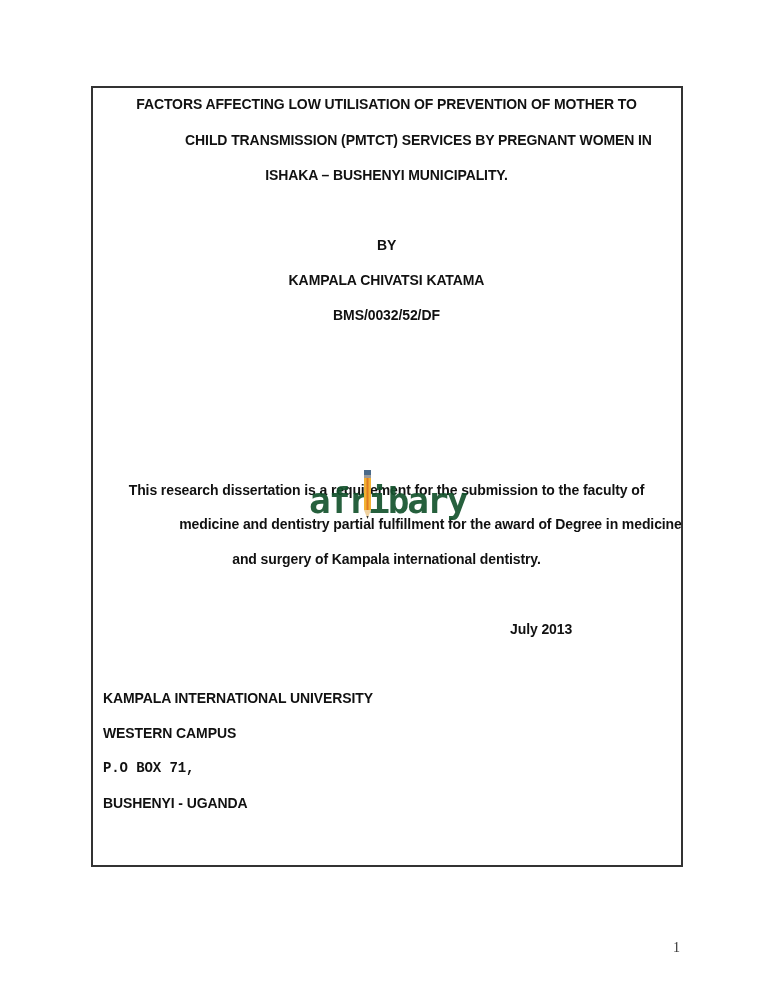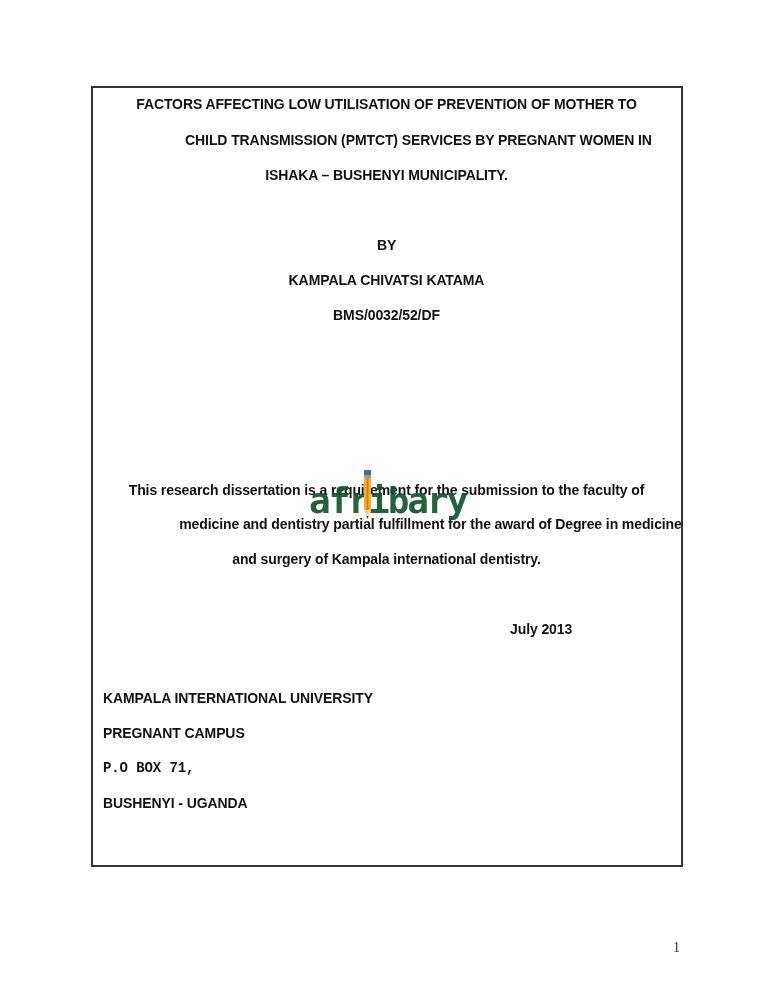--- a/index.html
+++ b/index.html
@@ -43,21 +43,21 @@
 <div class="t center" style="top:272px;">KAMPALA CHIVATSI KATAMA</div>
 <div class="t center" style="top:307px;">BMS/0032/52/DF</div>
 
 <div class="t center" style="top:482px;">This research dissertation is a requirement for the submission to the faculty of</div>
 <div class="t center" style="top:516px;margin-left:44px;">medicine and dentistry partial fulfillment for the award of Degree in medicine</div>
 <div class="t center" style="top:551px;">and surgery of Kampala international dentistry.</div>
 
 <div class="t" style="left:498px; top:621px;margin-left:12px;">July 2013</div>
 
 <div class="t left" style="top:690px;">KAMPALA INTERNATIONAL UNIVERSITY</div>
-<div class="t left" style="top:725px;">PREGNANT CAMPUS</div>
+<div class="t left" style="top:725px;">WESTERN CAMPUS</div>
 <div class="t left" style="top:760px;font-family:Liberation Mono, monospace;">P.O BOX 71,</div>
 <div class="t left" style="top:795px;">BUSHENYI - UGANDA</div>
 
 <div class="watermark">afribary</div>
 <svg class="pencil" viewBox="0 0 9 50">
   <rect x="1" y="0" width="7" height="5" fill="#4a6a8a"></rect>
   <rect x="1" y="5" width="7" height="3" fill="#999"></rect>
   <rect x="1" y="8" width="7" height="32" fill="#f2b233"></rect>
   <rect x="3.5" y="8" width="2" height="32" fill="#e07a1f"></rect>
   <polygon points="1,40 8,40 4.5,49" fill="#f0d2a0"></polygon>

